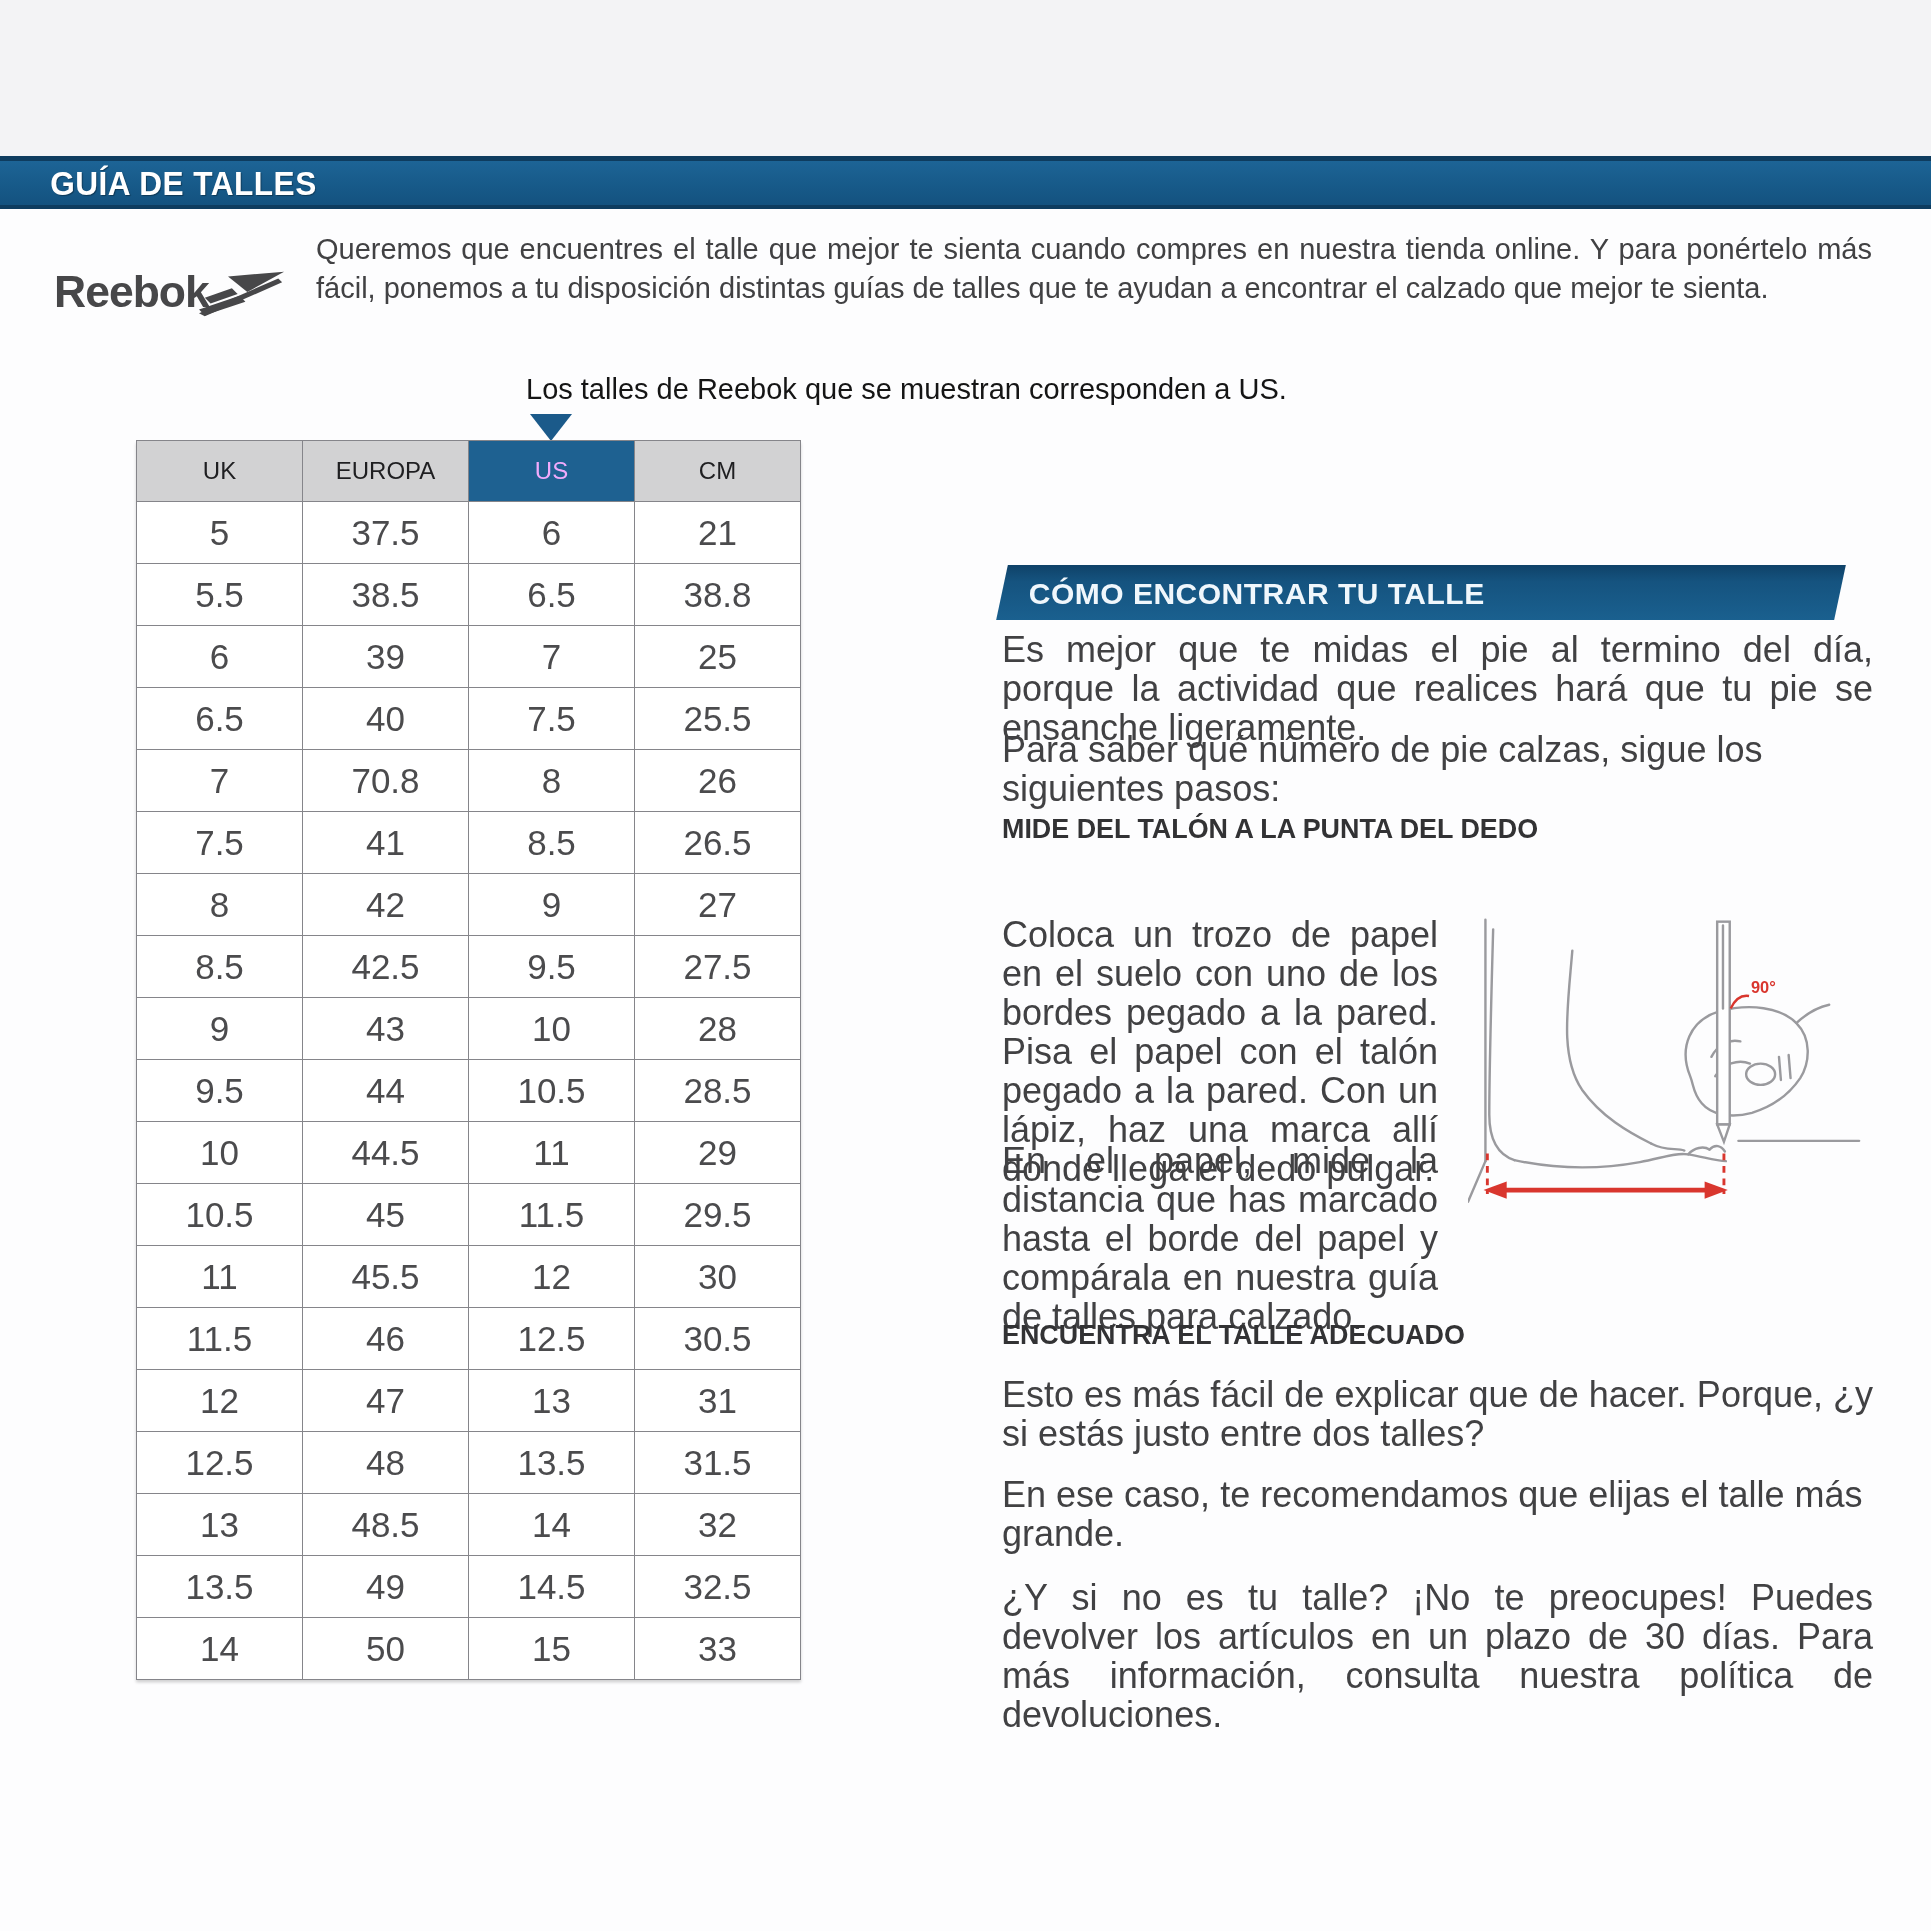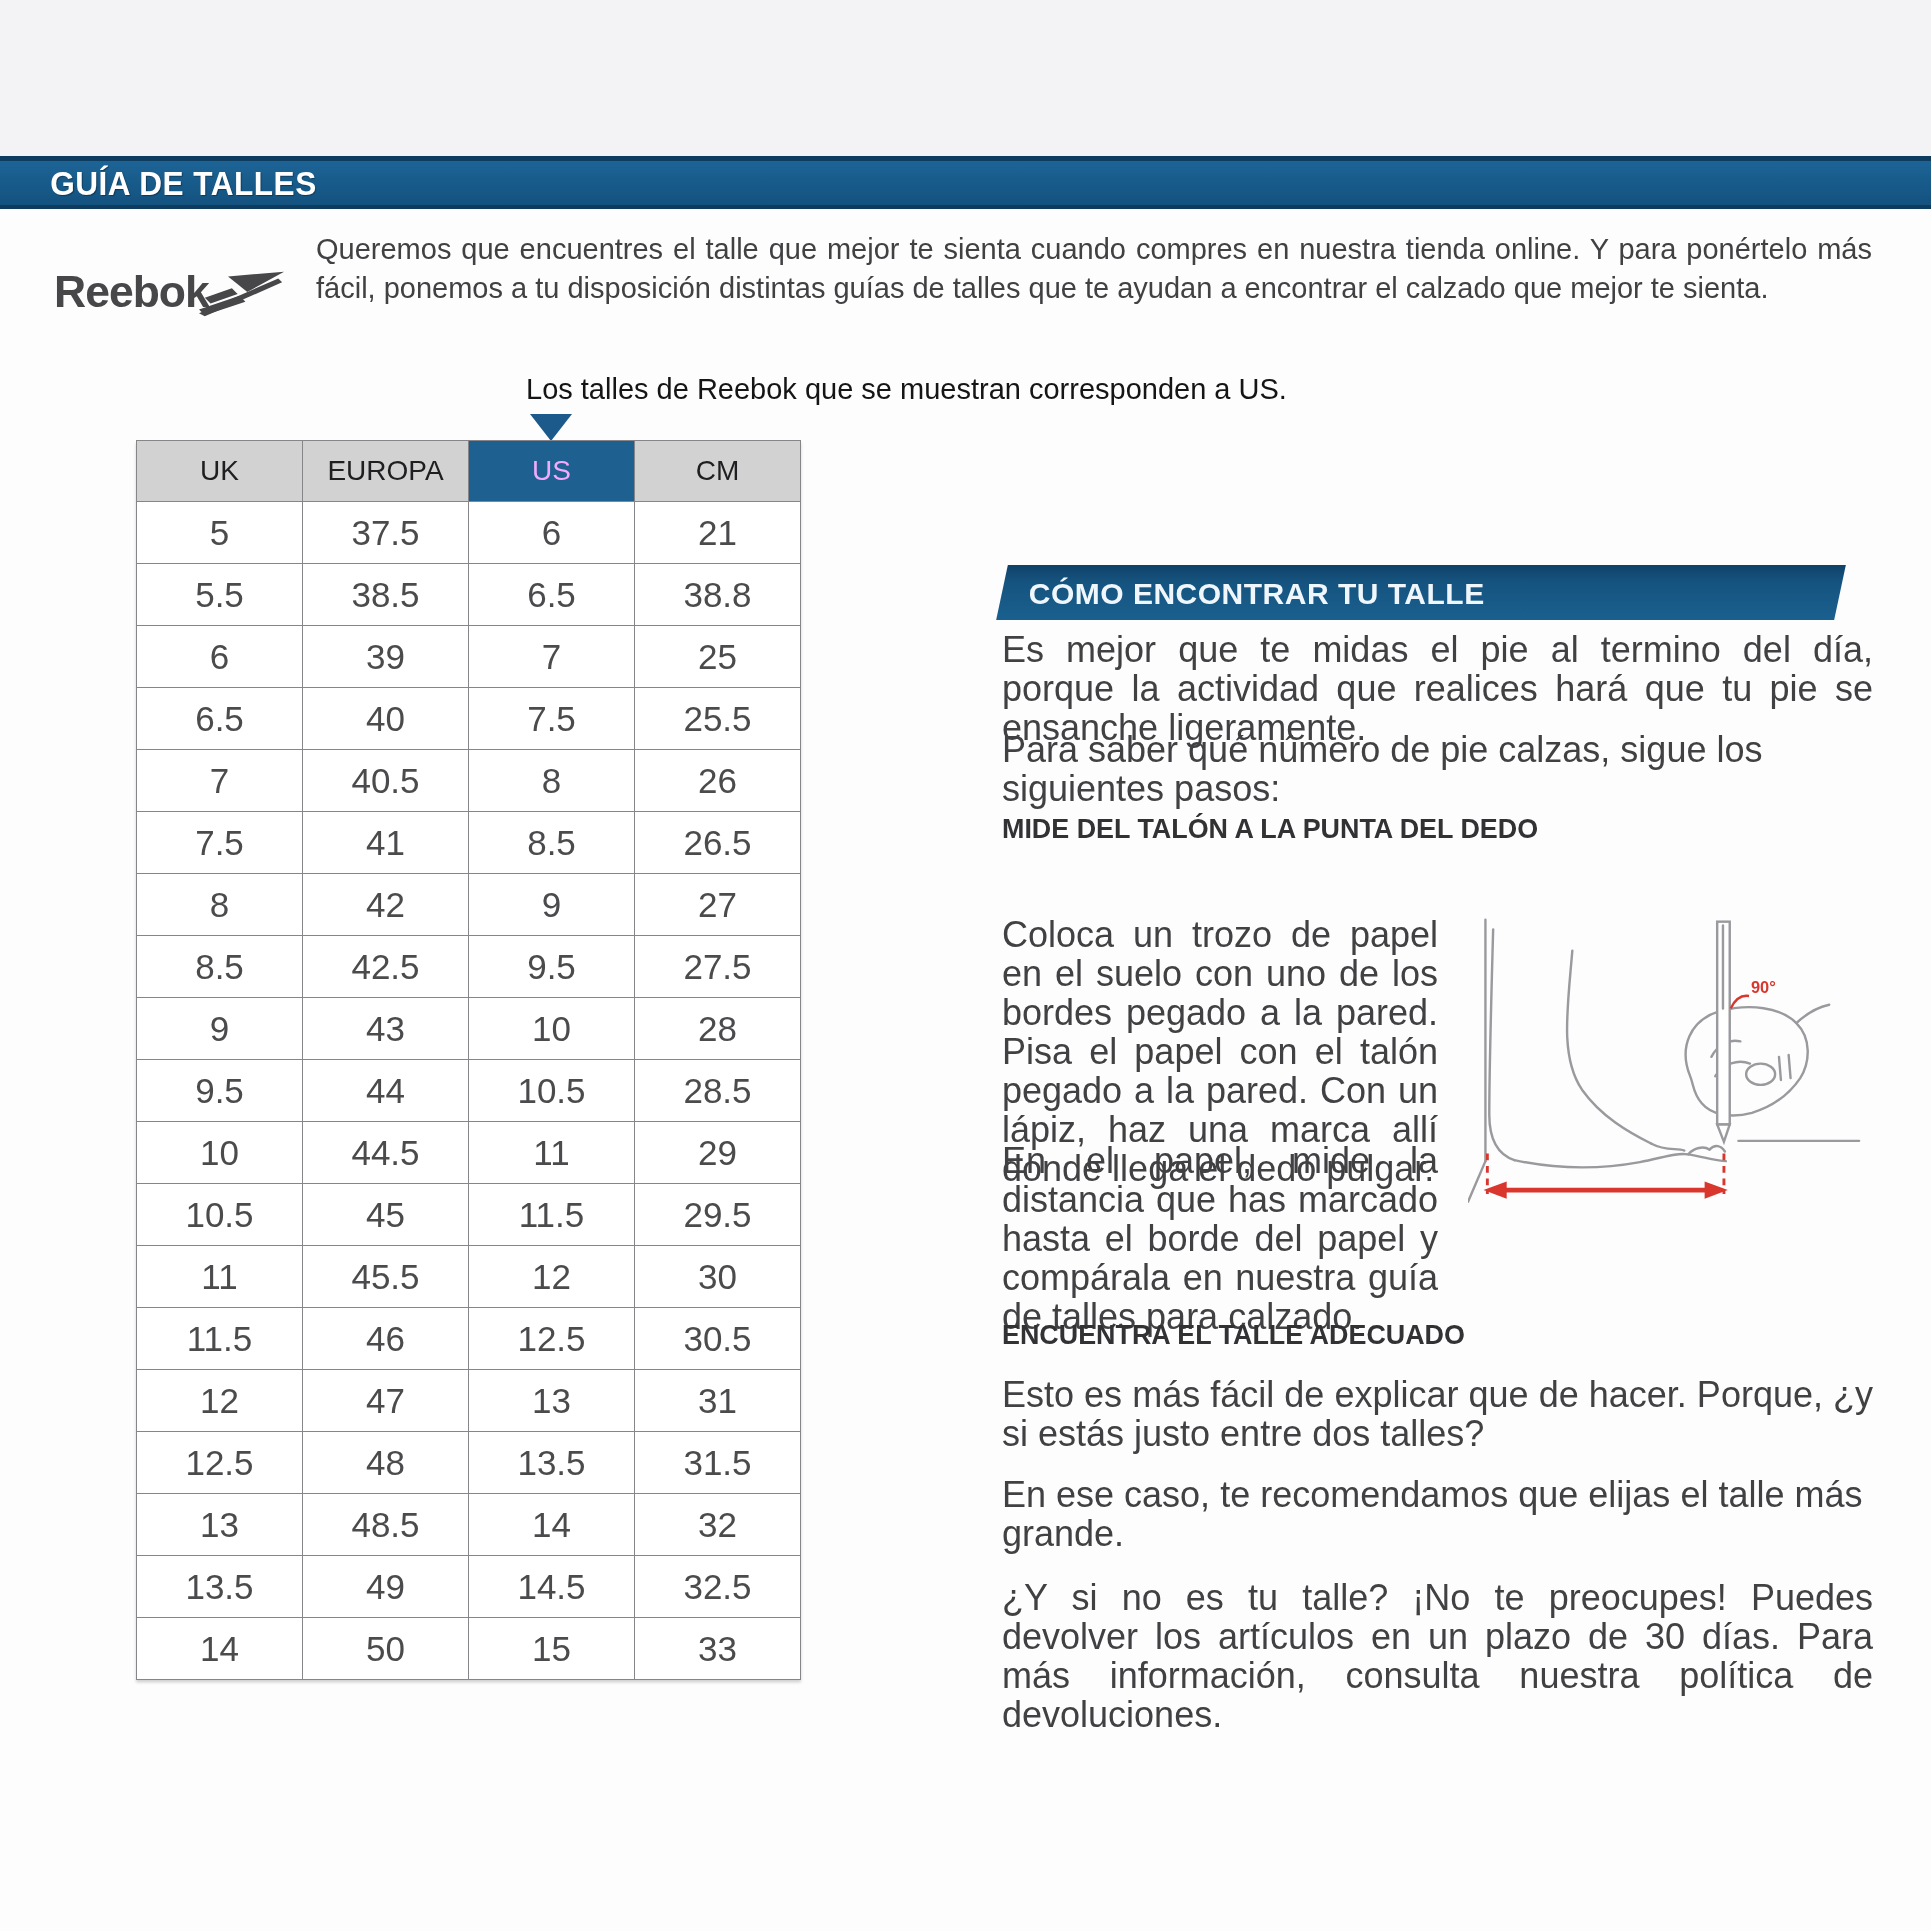--- a/index.html
+++ b/index.html
@@ -38,21 +38,21 @@
   }
 
   
   table.size{
     position:absolute;left:136px;top:440px;width:665px;
     border-collapse:collapse;table-layout:fixed;background:#fff;
     box-shadow:0 2.9px 2.9px rgba(0,0,0,.18);
   }
   table.size th,table.size td{border:1.9px solid #85858a;text-align:center;padding:0;}
   table.size th{
-    height:60px;background:#d2d2d3;font-size:28px;font-weight:400;color:#1f1f21;
+    height:60px;background:#d2d2d3;font-size:24px;font-weight:400;color:#1f1f21;
   }
   table.size th.us{background:#1e6191;color:#f0abfc;}
   table.size td{height:61px;font-size:35px;color:#4b4b4d;}
 
   
   .banner{
     position:absolute;left:1002px;top:565px;width:838px;height:55px;
     background:linear-gradient(180deg,#0f4268 0%,#15537f 30%,#1a608f 100%);
     transform:skewX(-12deg);
   }
@@ -136,21 +136,21 @@
           <td>25</td>
         </tr>
         <tr>
           <td>6.5</td>
           <td>40</td>
           <td>7.5</td>
           <td>25.5</td>
         </tr>
         <tr>
           <td>7</td>
-          <td>40.5</td>
+          <td>70.8</td>
           <td>8</td>
           <td>26</td>
         </tr>
         <tr>
           <td>7.5</td>
           <td>41</td>
           <td>8.5</td>
           <td>26.5</td>
         </tr>
         <tr>

